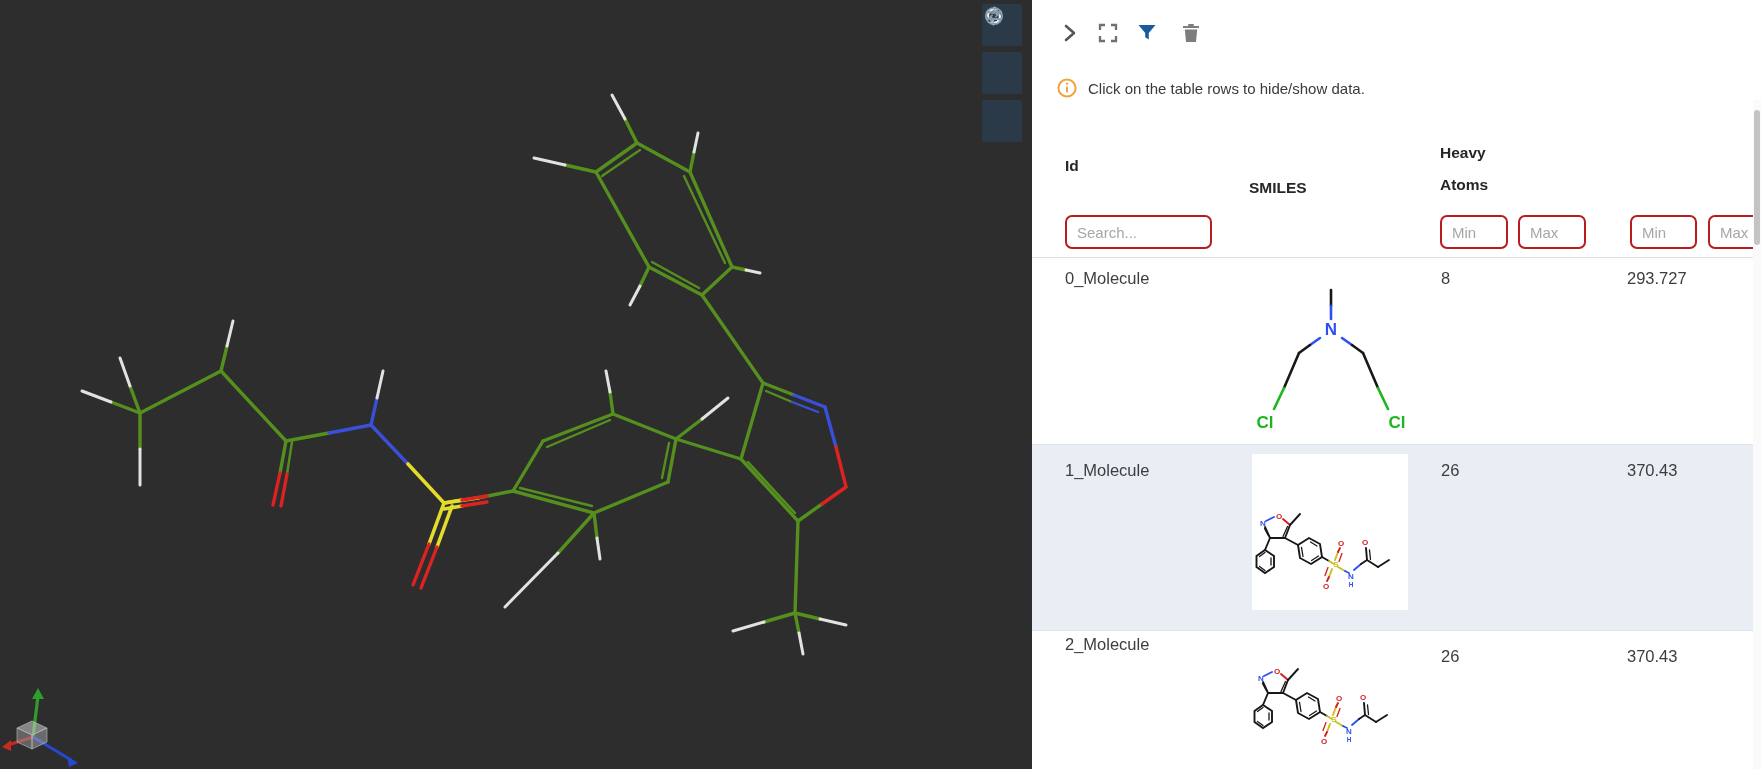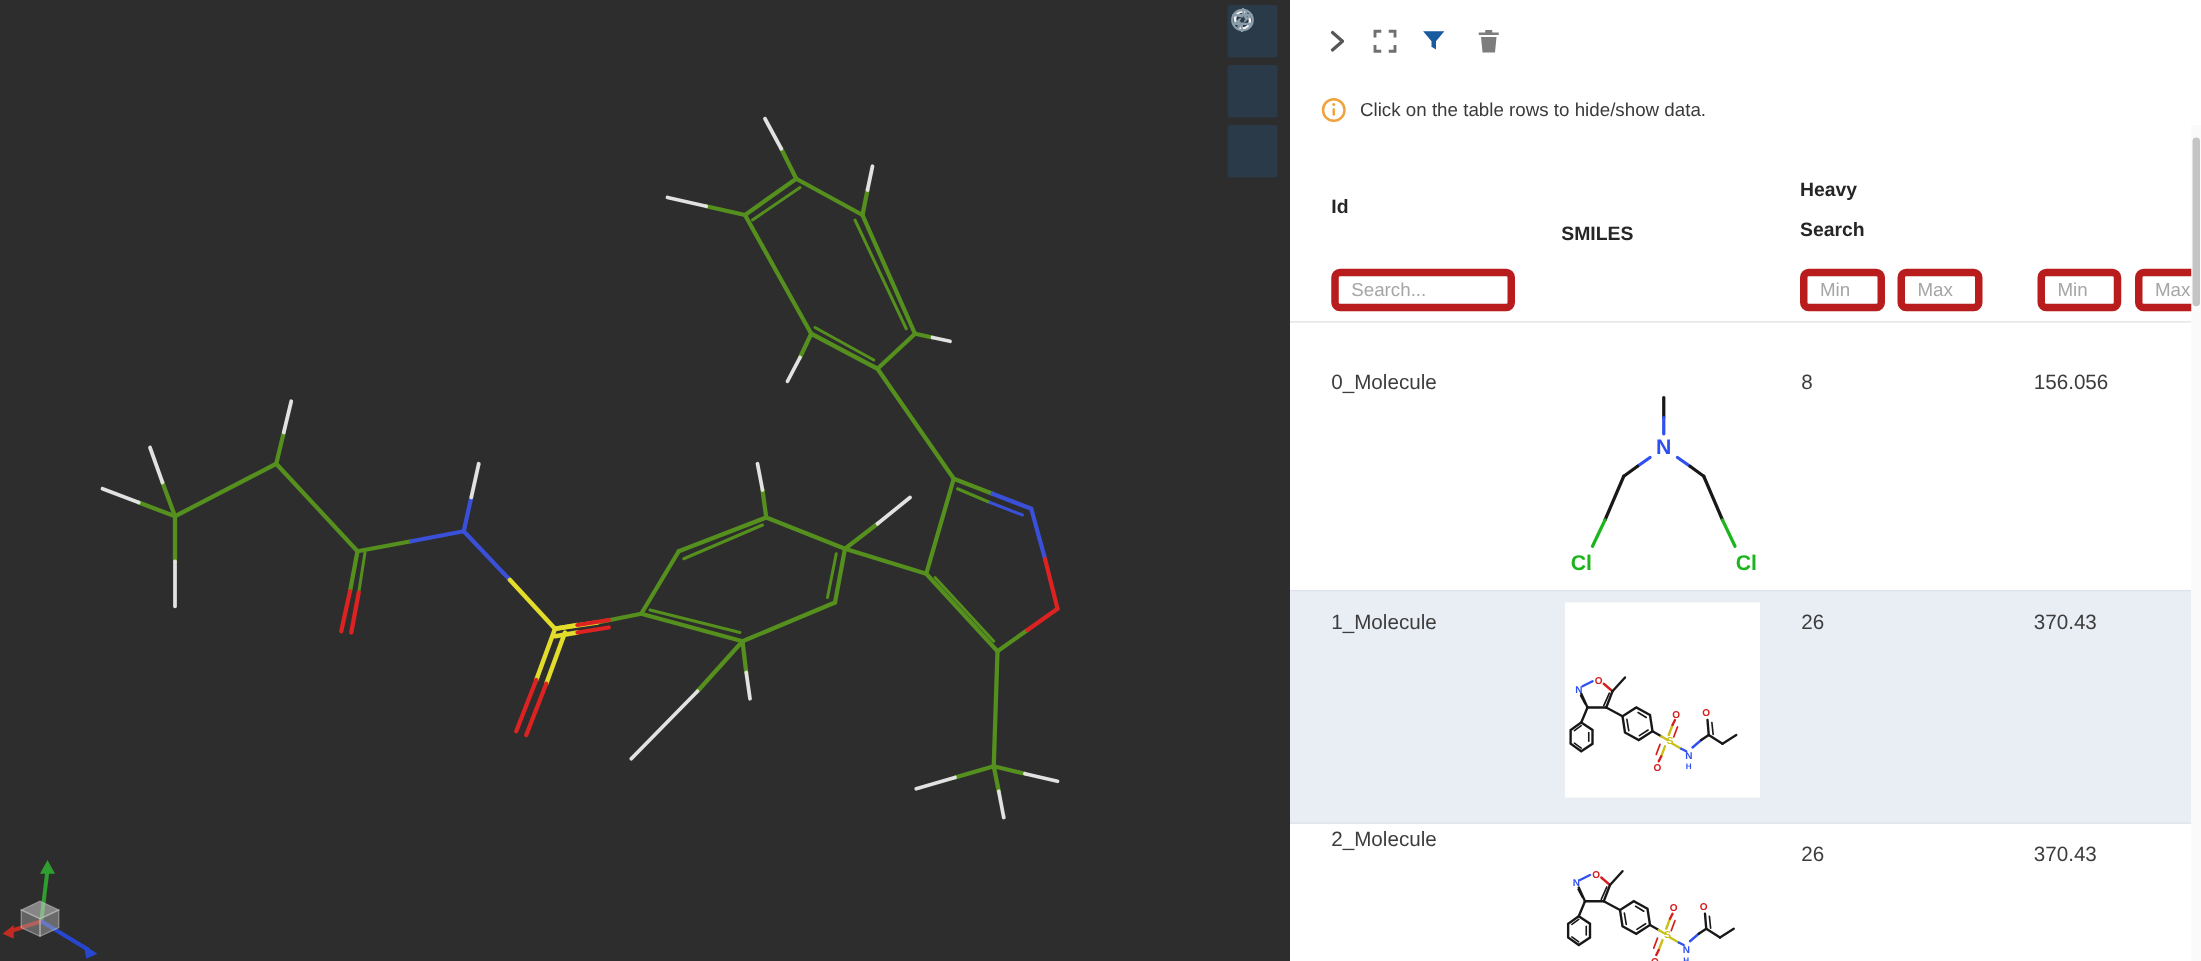--- a/index.html
+++ b/index.html
@@ -9,25 +9,25 @@
   .viewer{position:absolute;left:0;top:0;width:1032px;height:769px;background:#2d2d2d;overflow:hidden;}
   .viewer svg{position:absolute;left:0;top:0;}
   .vtoolbar{position:absolute;left:982px;top:4px;width:40px;display:flex;flex-direction:column;gap:6px;}
   .vbtn{width:40px;height:42px;background:#2b3a48;border-radius:2px;display:flex;align-items:center;justify-content:center;cursor:pointer;}
   
   .panel{position:absolute;left:1032px;top:0;width:729px;height:769px;background:#ffffff;overflow:hidden;}
   .ptoolbar-icon{position:absolute;top:21px;width:24px;height:24px;cursor:pointer;}
   .info-row{position:absolute;left:25px;top:78px;display:flex;align-items:center;gap:11px;}
   .info-text{font-size:15px;color:#3a3a3a;}
   .hdr{position:absolute;font-weight:700;font-size:15.5px;color:#262626;line-height:32px;}
-  .flt{position:absolute;top:215px;height:34px;box-sizing:border-box;border:6px solid #b91c1c;border-radius:7px;
+  .flt{position:absolute;top:215px;height:34px;box-sizing:border-box;border:2px solid #b91c1c;border-radius:7px;
        font-size:15px;color:#444;padding:0 10px;background:#fff;outline:none;font-family:inherit;}
   .flt::placeholder{color:#a6a6a6;}
   .sep{position:absolute;left:0;width:721px;height:1px;background:#e0e0e0;}
-  .row{position:absolute;left:0;width:721px;margin-top:28px;}
+  .row{position:absolute;left:0;width:721px;}
   .row.selected{background:#e9edf4;border-top:1px solid #dde2ea;border-bottom:1px solid #dde2ea;}
   .cell{position:absolute;font-size:16.5px;color:#3d3d3d;}
   .molbox{position:absolute;background:#fff;}
   .scrollbar{position:absolute;left:721px;top:100px;width:8px;height:669px;background:#fafafa;}
   .scrollthumb{position:absolute;left:1px;top:10px;width:6px;height:135px;background:#c4c4c4;border-radius:3px;}
 </style>
 </head>
 <body>
 
 <div class="stage">
@@ -219,34 +219,34 @@
       <svg width="20" height="20" viewBox="0 0 20 20">
         <circle cx="10" cy="10" r="8.6" fill="none" stroke="#f0a23c" stroke-width="2"></circle>
         <rect x="9" y="8.6" width="2" height="6" rx="1" fill="#f0a23c"></rect>
         <circle cx="10" cy="5.6" r="1.2" fill="#f0a23c"></circle>
       </svg>
       <span class="info-text">Click on the table rows to hide/show data.</span>
     </div>
 
     <div class="hdr" style="left:33px;top:150px;text-align:right;">Id</div>
     <div class="hdr" style="left:217px;top:172px;">SMILES</div>
-    <div class="hdr" style="left:408px;top:137px;width:78px;">Heavy Search</div>
+    <div class="hdr" style="left:408px;top:137px;width:78px;">Heavy Atoms</div>
 
     <input class="flt" style="left: 33px; width: 147px;" placeholder="Search...">
     <input class="flt" style="left: 408px; width: 68px;" placeholder="Min">
     <input class="flt" style="left: 486px; width: 68px;" placeholder="Max">
     <input class="flt" style="left: 598px; width: 67px;" placeholder="Min">
     <input class="flt" style="left: 676px; width: 67px;" placeholder="Max">
 
     <div class="sep" style="top:257px;"></div>
 
     <div class="row" style="top:257px;height:187px;">
       <div class="cell" style="left:33px;top:12px;">0_Molecule</div>
       <div class="cell" style="left:409px;top:12px;">8</div>
-      <div class="cell" style="left:595px;top:12px;">156.056</div>
+      <div class="cell" style="left:595px;top:12px;">293.727</div>
       <svg style="position:absolute;left:212px;top:25px;" width="176" height="158" viewBox="0 0 176 158">
         <g stroke-width="2.6" stroke-linecap="round" fill="none">
           <line x1="87" y1="8" x2="87" y2="24" stroke="#181818"></line>
           <line x1="87" y1="24" x2="87" y2="37" stroke="#2f50f0"></line>
           <line x1="76" y1="56" x2="66" y2="63" stroke="#2f50f0"></line>
           <line x1="66" y1="63" x2="55" y2="71" stroke="#181818"></line>
           <line x1="55" y1="71" x2="40" y2="106" stroke="#181818"></line>
           <line x1="40" y1="106" x2="30" y2="127" stroke="#1db51d"></line>
           <line x1="98" y1="56" x2="108" y2="63" stroke="#2f50f0"></line>
           <line x1="108" y1="63" x2="119" y2="71" stroke="#181818"></line>

